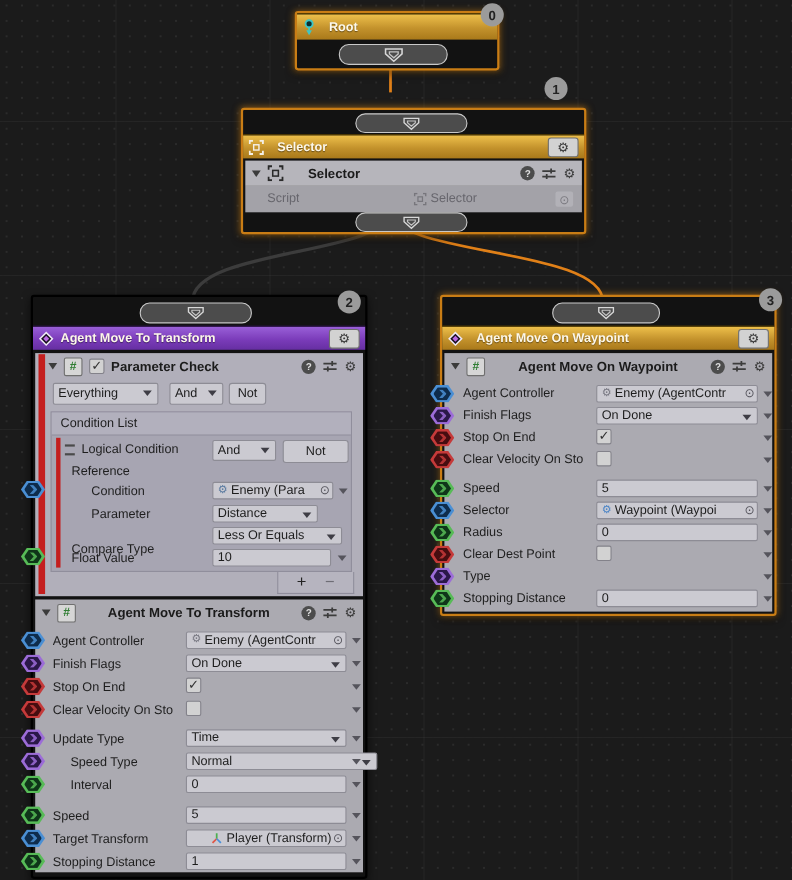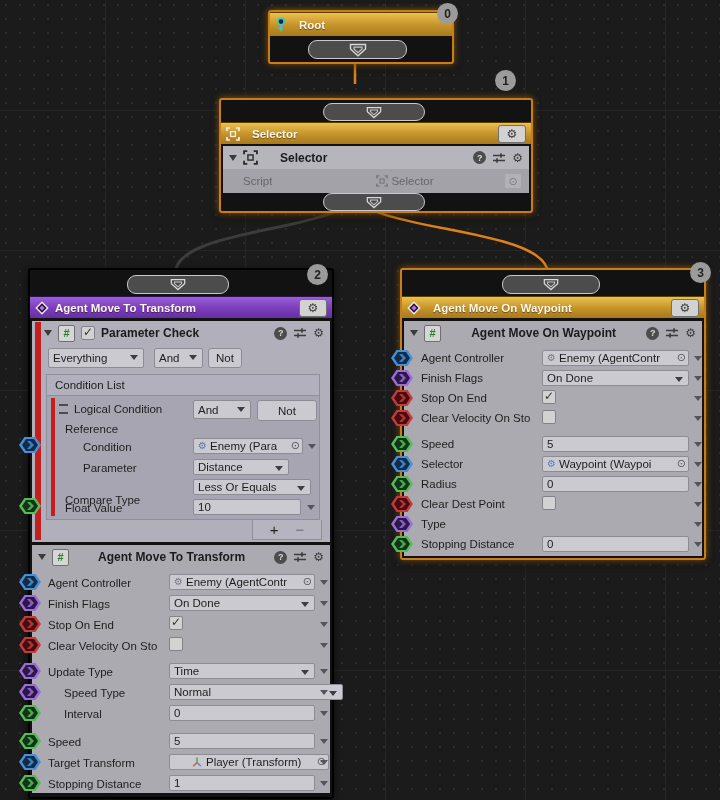--- a/index.html
+++ b/index.html
@@ -345,21 +345,21 @@
           <span class="lbl" style="margin-left:16px;">Speed</span>
         </div>
       <div class="fld" style="left:137px;top:188px;width:146px;">
           <span>5</span>
         </div>
       <span class="fa" style="left:288px;top:194px;"></span>
 
       <div class="row" style="top:207px;height:21px;">
           <span class="lbl" style="margin-left:16px;">Target Transform</span>
         </div>
-      <div class="fld obj" style="left:137px;top:209px;width:160px;padding-left:21px;">
+      <div class="fld obj" style="left:137px;top:209px;width:146px;padding-left:21px;">
         <svg width="12" height="12" style="margin-right:3px;flex:none;">
             <use href="#sym-axis"></use>
           </svg>
         <span>Player (Transform)</span>
         <span class="pick">⊙</span>
       </div>
         <span class="fa" style="left:288px;top:215px;"></span>
 
       <div class="row" style="top:228px;height:21px;">
           <span class="lbl" style="margin-left:16px;">Stopping Distance</span>

